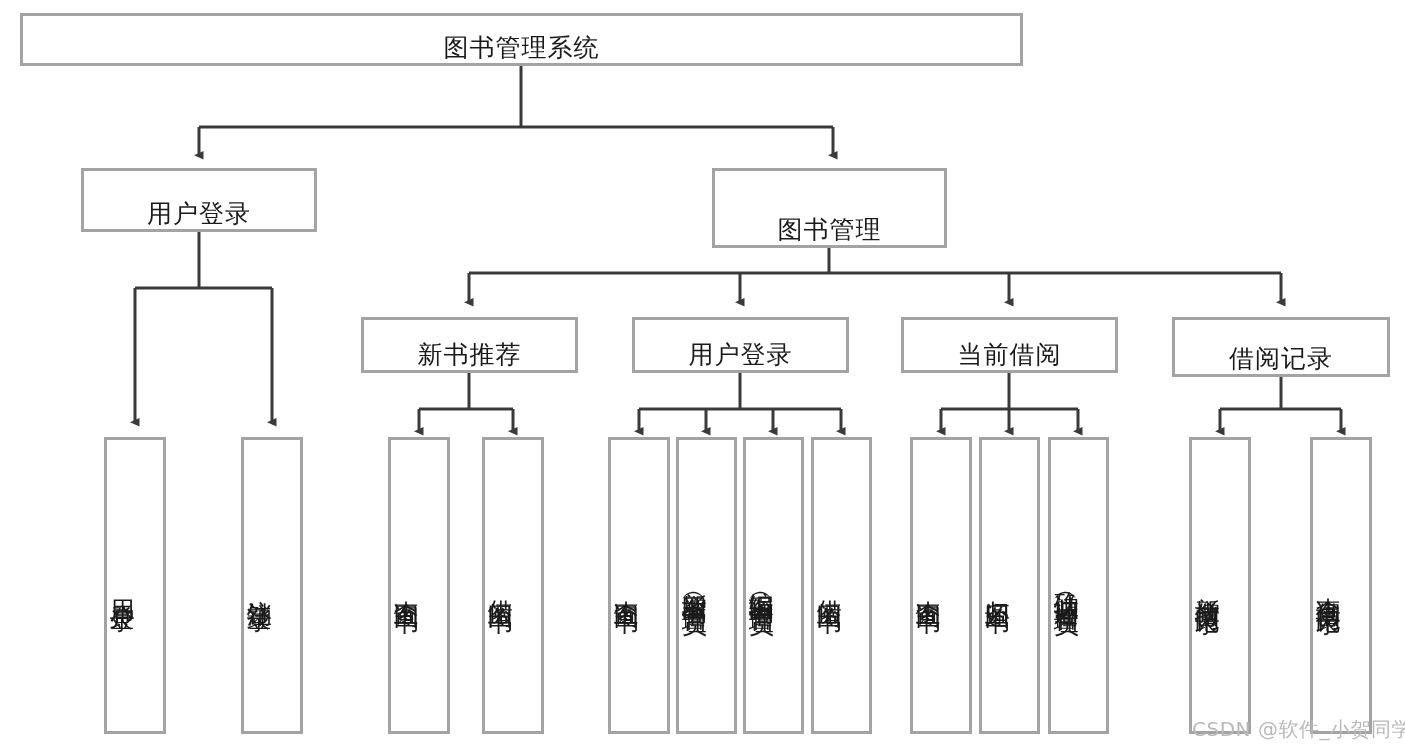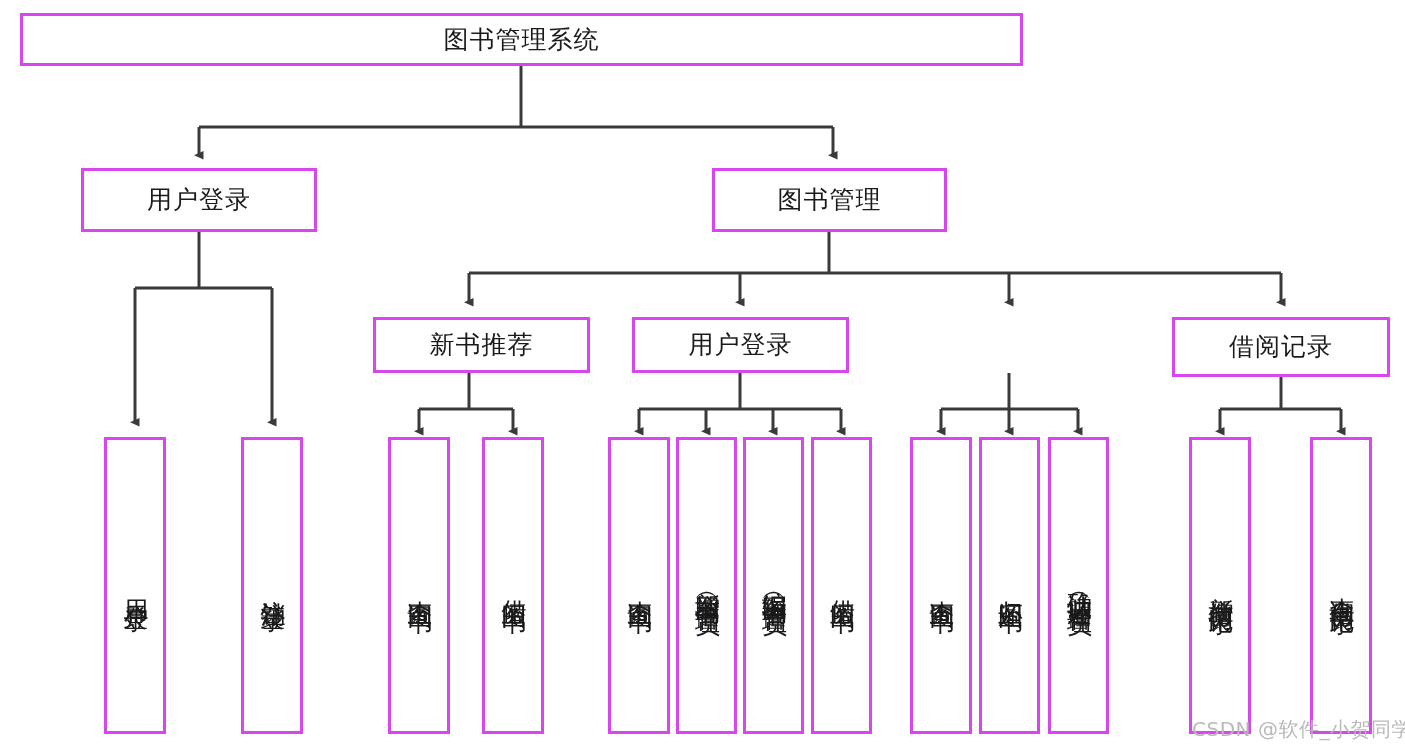--- a/index.html
+++ b/index.html
@@ -21,24 +21,24 @@
     position: absolute;
     left: 0;
     top: 0;
     width: 1405px;
     height: 747px;
     pointer-events: none;
   }
   .node {
     position: absolute;
     box-sizing: border-box;
-    border: 3px solid #d946ef;
+    border: 3px solid #a3a3a3;
     background: #ffffff;
     display: flex;
-    align-items: center;
+    align-items: flex-end;
     justify-content: center;
     color: #1a1a1a;
   }
   .node.h {
     font-size: 25px;
     line-height: 1.2;
     letter-spacing: 1px;
   }
   .node.v {
     writing-mode: vertical-rl;
@@ -117,29 +117,32 @@
     </g>
   </svg>
 
   <div class="node h" style="left:20px; top:13px; width:1003px; height:53px;">
     <span>图书管理系统</span>
   </div>
 
   <div class="node h" style="left:81px; top:168px; width:236px; height:64px;">
     <span>用户登录</span>
   </div>
-  <div class="node h" style="left:712px; top:168px; width:235px; height:64px;">
+  <div class="node h" style="left:712px; top:168px; width:235px; height:80px;">
     <span>图书管理</span>
   </div>
 
-  <div class="node h" style="left:361px; top:317px; width:217px; height:56px;margin-left:12px;">
+  <div class="node h" style="left:361px; top:317px; width:217px; height:56px;">
     <span>新书推荐</span>
   </div>
   <div class="node h" style="left:632px; top:317px; width:217px; height:56px;">
     <span>用户登录</span>
+  </div>
+  <div class="node h" style="left:901px; top:317px; width:217px; height:56px;">
+    <span>当前借阅</span>
   </div>
   <div class="node h" style="left:1172px; top:317px; width:218px; height:60px;">
     <span>借阅记录</span>
   </div>
 
   <div class="node v" style="left:104px; top:437px; width:62px; height:297px;">
     <span class="vtext">用户登录</span>
   </div>
   <div class="node v" style="left:241px; top:437px; width:62px; height:297px;">
     <span class="vtext">注销登录</span>

